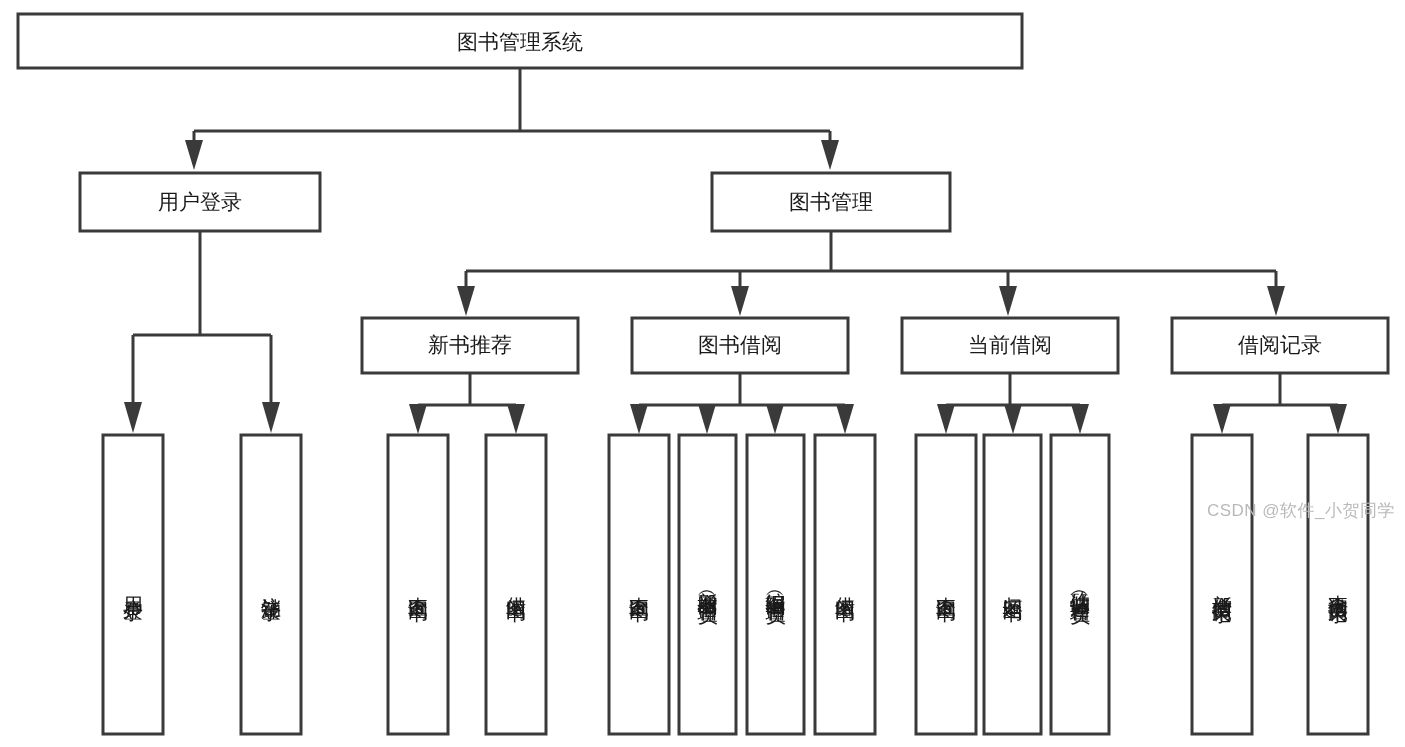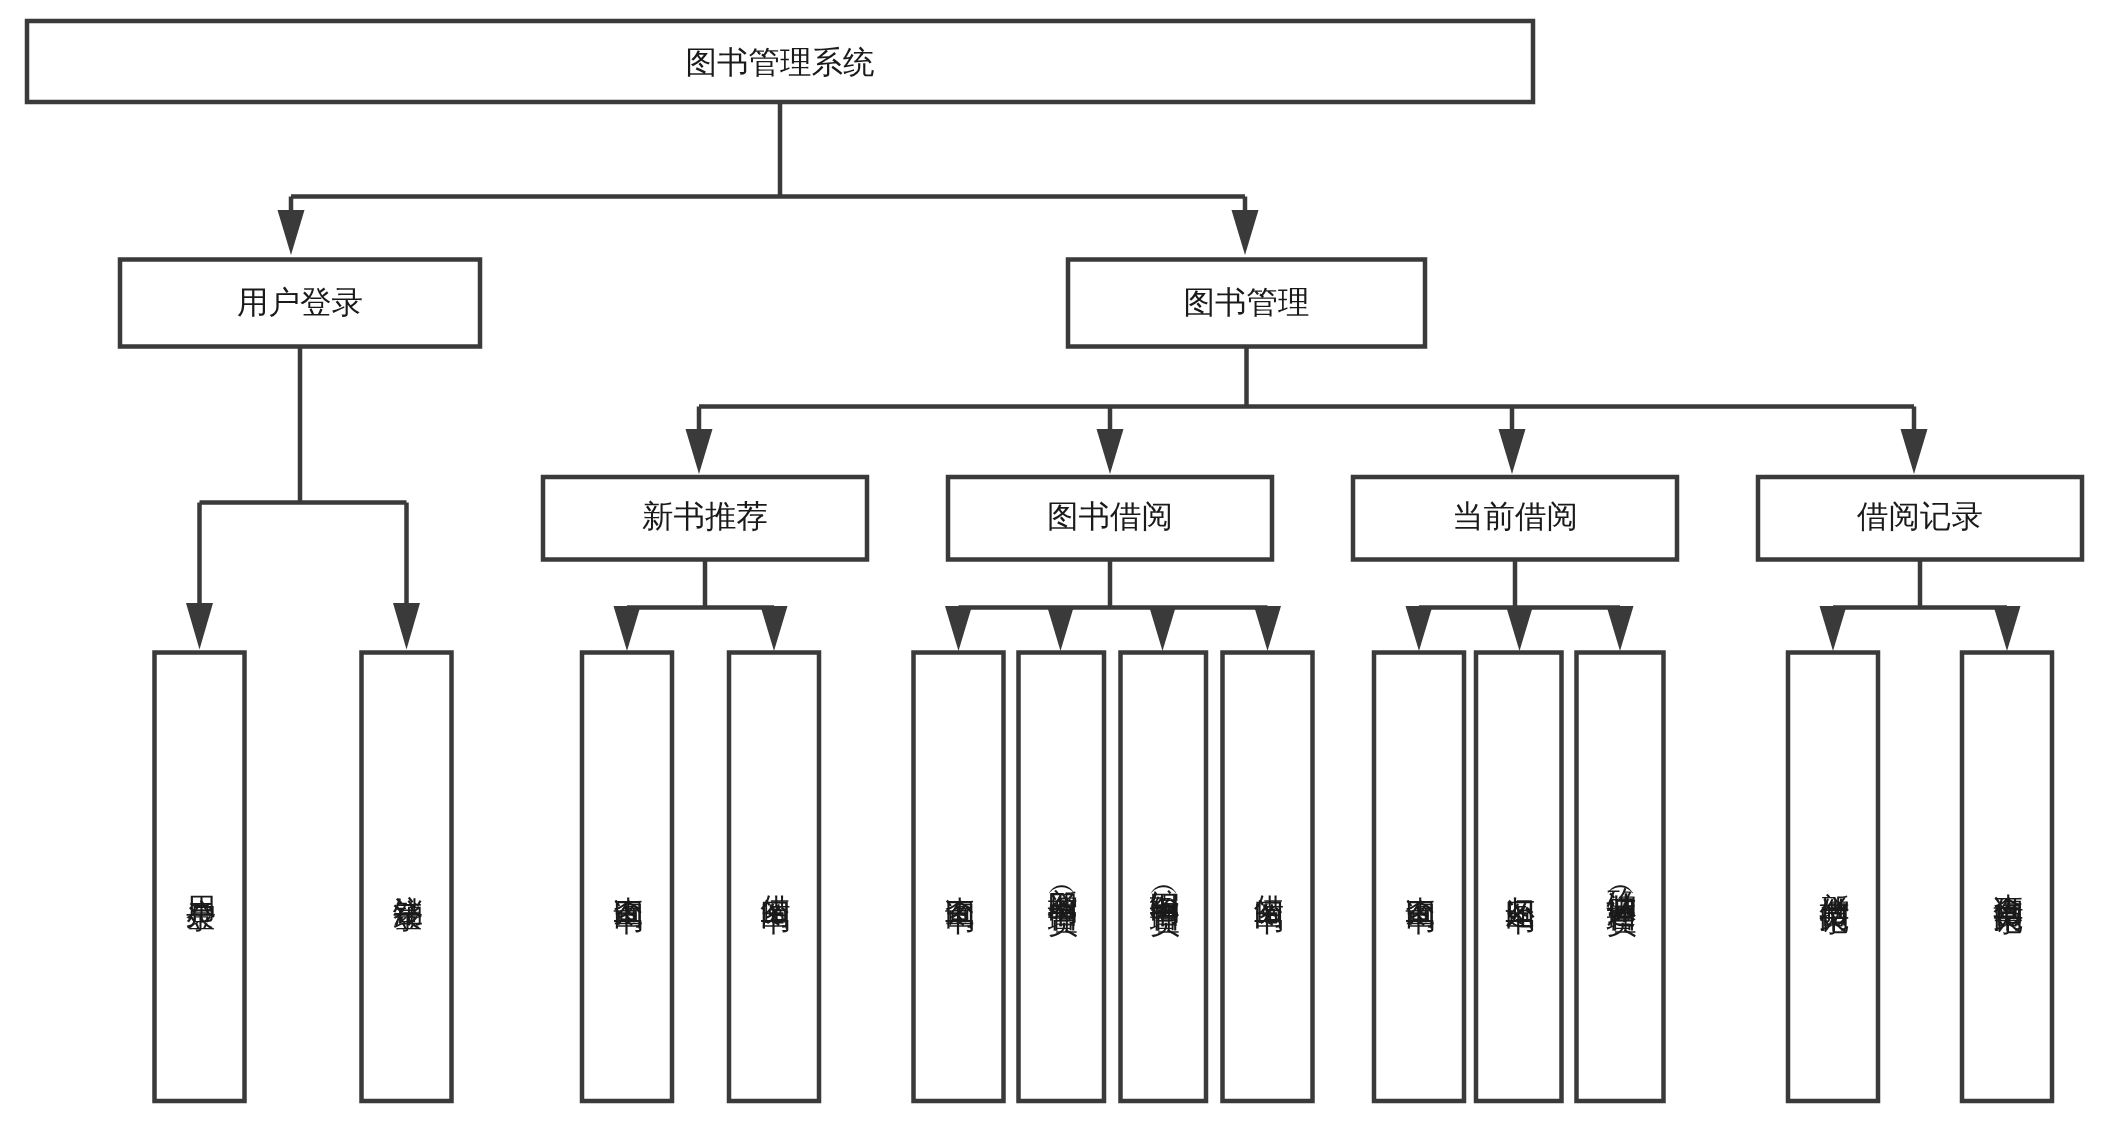--- a/index.html
+++ b/index.html
@@ -205,14 +205,15 @@
   <div class="node-label-v" style="left:747px; top:435px; width:57px; height:299px;">编辑图书（管理员）</div>
   <div class="node-label-v" style="left:815px; top:435px; width:60px; height:299px;">借阅图书</div>
 
   <div class="node-label-v" style="left:916px; top:435px; width:60px; height:299px;">查询图书</div>
   <div class="node-label-v" style="left:984px; top:435px; width:57px; height:299px;">归还图书</div>
   <div class="node-label-v" style="left:1051px; top:435px; width:58px; height:299px;">确认归还（管理员）</div>
 
   <div class="node-label-v" style="left:1192px; top:435px; width:60px; height:299px;">新增借阅记录</div>
   <div class="node-label-v" style="left:1308px; top:435px; width:60px; height:299px;">查询借阅记录</div>
 
+  <div id="watermark">CSDN @软件_小贺同学</div>
 
 </div>
 
 </body></html>

